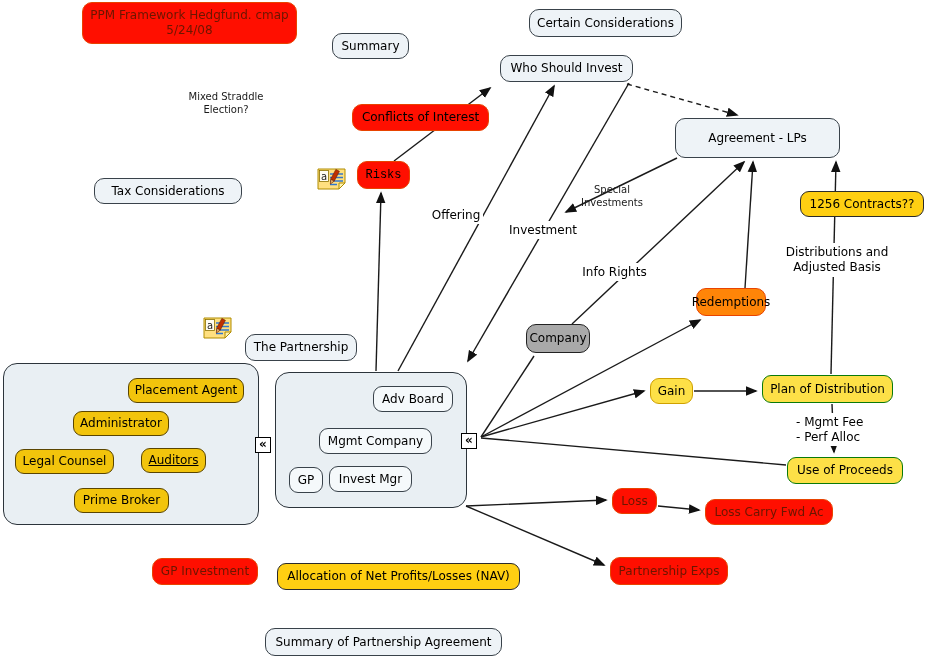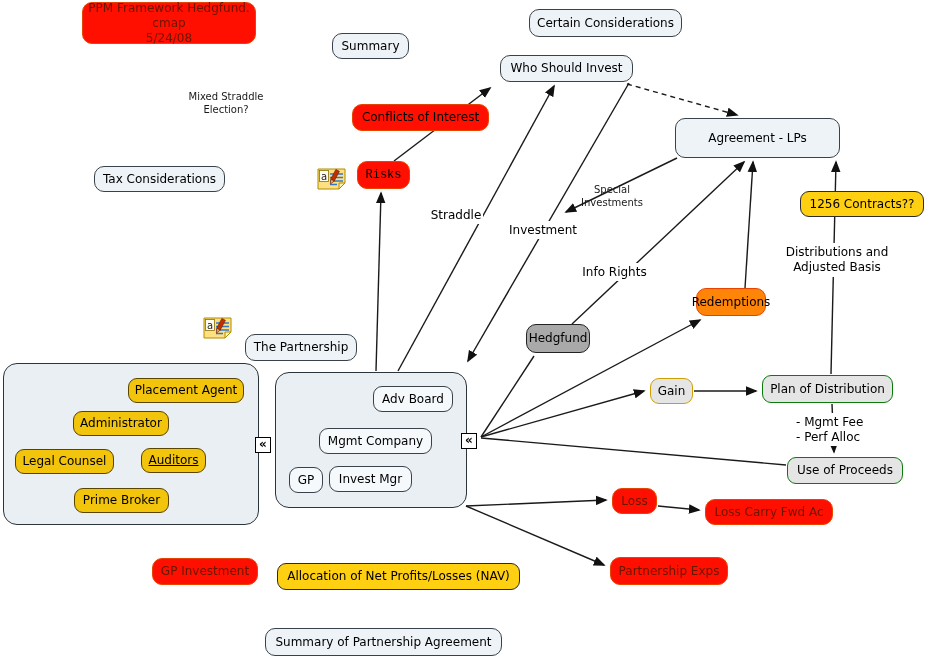--- a/index.html
+++ b/index.html
@@ -9,21 +9,21 @@
   .node{position:absolute;box-sizing:border-box;display:flex;align-items:center;justify-content:center;
         text-align:center;font-size:12px;color:#000;white-space:pre-line;line-height:1.25;
         border-radius:10px;padding:1px 2px;}
   .light{background:#eef3f7;border:1px solid #39424a;}
   .container{background:#e9eff3;border:1px solid #2c343b;border-radius:14px;}
   .inner{background:#f5f9fb;border:1px solid #39424a;border-radius:9px;}
   .red{background:#ff0f00;border:1.5px solid #e84300;}
   .red-dark{color:#6b1600;}
   .gold{background:#f2c40c;border:1px solid #5a4500;border-radius:9px;}
   .gold-bright{background:#ffcf12;border:1px solid #2b2b2b;border-radius:9px;}
-  .green{background:#e5e5e5;border:1.5px solid #0a7a0a;border-radius:9px;}
+  .green{background:#fde047;border:1.5px solid #0a7a0a;border-radius:9px;}
   .green-gain{border-color:#cfa000;}
   .orange{background:#ff8508;border:1.5px solid #e84300;}
   .gray{background:#a9a9a9;border:1px solid #222;}
   .label{background:transparent;border:none;border-radius:0;padding:0;}
   .label-bg{background:#ffffff;}
   .label-small{font-size:10px;color:#1a1a1a;}
   .label-left{justify-content:flex-start;text-align:left;}
   .anno-icon{position:absolute;width:29px;height:22px;}
   .chevron{position:absolute;width:14px;height:14px;background:#fff;border:1px solid #000;
            font-size:12px;font-weight:bold;line-height:12px;text-align:center;color:#000;
@@ -52,39 +52,39 @@
       <path d="M481,437 L700,320" stroke="#1a1a1a" stroke-width="1.4" fill="none" marker-end="url(#arrow)"></path>
       <path d="M481,437 L644,391" stroke="#1a1a1a" stroke-width="1.4" fill="none" marker-end="url(#arrow)"></path>
       <path d="M481,438 L786,465" stroke="#1a1a1a" stroke-width="1.4" fill="none"></path>
       <path d="M694,391 L756,391" stroke="#1a1a1a" stroke-width="1.4" fill="none" marker-end="url(#arrow)"></path>
       <path d="M832,404 L834,452" stroke="#1a1a1a" stroke-width="1.4" fill="none" marker-end="url(#arrow)"></path>
       <path d="M466,506 L606,500" stroke="#1a1a1a" stroke-width="1.4" fill="none" marker-end="url(#arrow)"></path>
       <path d="M658,506 L699,510" stroke="#1a1a1a" stroke-width="1.4" fill="none" marker-end="url(#arrow)"></path>
       <path d="M466,506 L604,565" stroke="#1a1a1a" stroke-width="1.4" fill="none" marker-end="url(#arrow)"></path>
     </svg>
 
-<div class="node red red-dark" style="left: 82px; top: 2px; width: 174px; height: 42px;">PPM Framework Hedgfund. cmap
+<div class="node red red-dark" style="left: 82px; top: 2px; width: 215px; height: 42px;">PPM Framework Hedgfund. cmap
 5/24/08</div>
     <div class="node light" style="left: 332px; top: 33px; width: 77px; height: 26px;">Summary</div>
     <div class="node light" style="left: 529px; top: 9px; width: 153px; height: 28px;">Certain Considerations</div>
     <div class="node light" style="left: 500px; top: 55px; width: 133px; height: 27px;">Who Should Invest</div>
     <div class="node label label-small" style="left: 166px; top: 96px; width: 120px; height: 15px;">Mixed Straddle Election?</div>
     <div class="node red" style="left: 352px; top: 104px; width: 137px; height: 27px;">Conflicts of Interest</div>
     <div class="node red" style="left: 357px; top: 161px; width: 53px; height: 28px; font-family: Liberation Mono, monospace;">Risks</div>
-    <div class="node light" style="left: 94px; top: 166px; width: 131px; height: 26px;">Tax Considerations</div>
+    <div class="node light" style="left: 94px; top: 178px; width: 148px; height: 26px;">Tax Considerations</div>
     <div class="node light" style="left: 675px; top: 118px; width: 165px; height: 40px;">Agreement - LPs</div>
     <div class="node gold-bright" style="left: 800px; top: 191px; width: 124px; height: 26px;">1256 Contracts??</div>
-    <div class="node label label-bg" style="left: 429px; top: 206px; width: 54px; height: 18px;">Straddle</div>
+    <div class="node label label-bg" style="left: 429px; top: 206px; width: 54px; height: 18px;">Offering</div>
     <div class="node label label-bg" style="left: 505px; top: 221px; width: 76px; height: 18px;">Investment</div>
     <div class="node label label-small" style="left: 564px; top: 190px; width: 96px; height: 13px;">Special Investments</div>
     <div class="node label label-bg" style="left: 579px; top: 263px; width: 71px; height: 18px;">Info Rights</div>
     <div class="node label label-bg" style="left: 778px; top: 243px; width: 118px; height: 34px;">Distributions and
 Adjusted Basis</div>
     <div class="node orange" style="left: 696px; top: 288px; width: 70px; height: 28px;">Redemptions</div>
-    <div class="node gray" style="left: 526px; top: 324px; width: 64px; height: 29px;">Hedgfund</div>
+    <div class="node gray" style="left: 526px; top: 324px; width: 64px; height: 29px;">Company</div>
     <div class="node light" style="left: 245px; top: 334px; width: 112px; height: 27px;">The Partnership</div>
     <div class="node container" style="left: 3px; top: 363px; width: 256px; height: 162px;"></div>
     <div class="node gold" style="left: 128px; top: 378px; width: 116px; height: 25px;">Placement Agent</div>
     <div class="node gold" style="left: 73px; top: 411px; width: 96px; height: 25px;">Administrator</div>
     <div class="node gold" style="left: 15px; top: 449px; width: 99px; height: 25px;">Legal Counsel</div>
     <div class="node gold" style="left: 141px; top: 448px; width: 65px; height: 25px; text-decoration: underline;">Auditors</div>
     <div class="node gold" style="left: 74px; top: 488px; width: 95px; height: 25px;">Prime Broker</div>
     <div class="node container" style="left: 275px; top: 372px; width: 192px; height: 136px;"></div>
     <div class="node inner" style="left: 373px; top: 386px; width: 80px; height: 26px;">Adv Board</div>
     <div class="node inner" style="left: 319px; top: 428px; width: 113px; height: 26px;">Mgmt Company</div>

